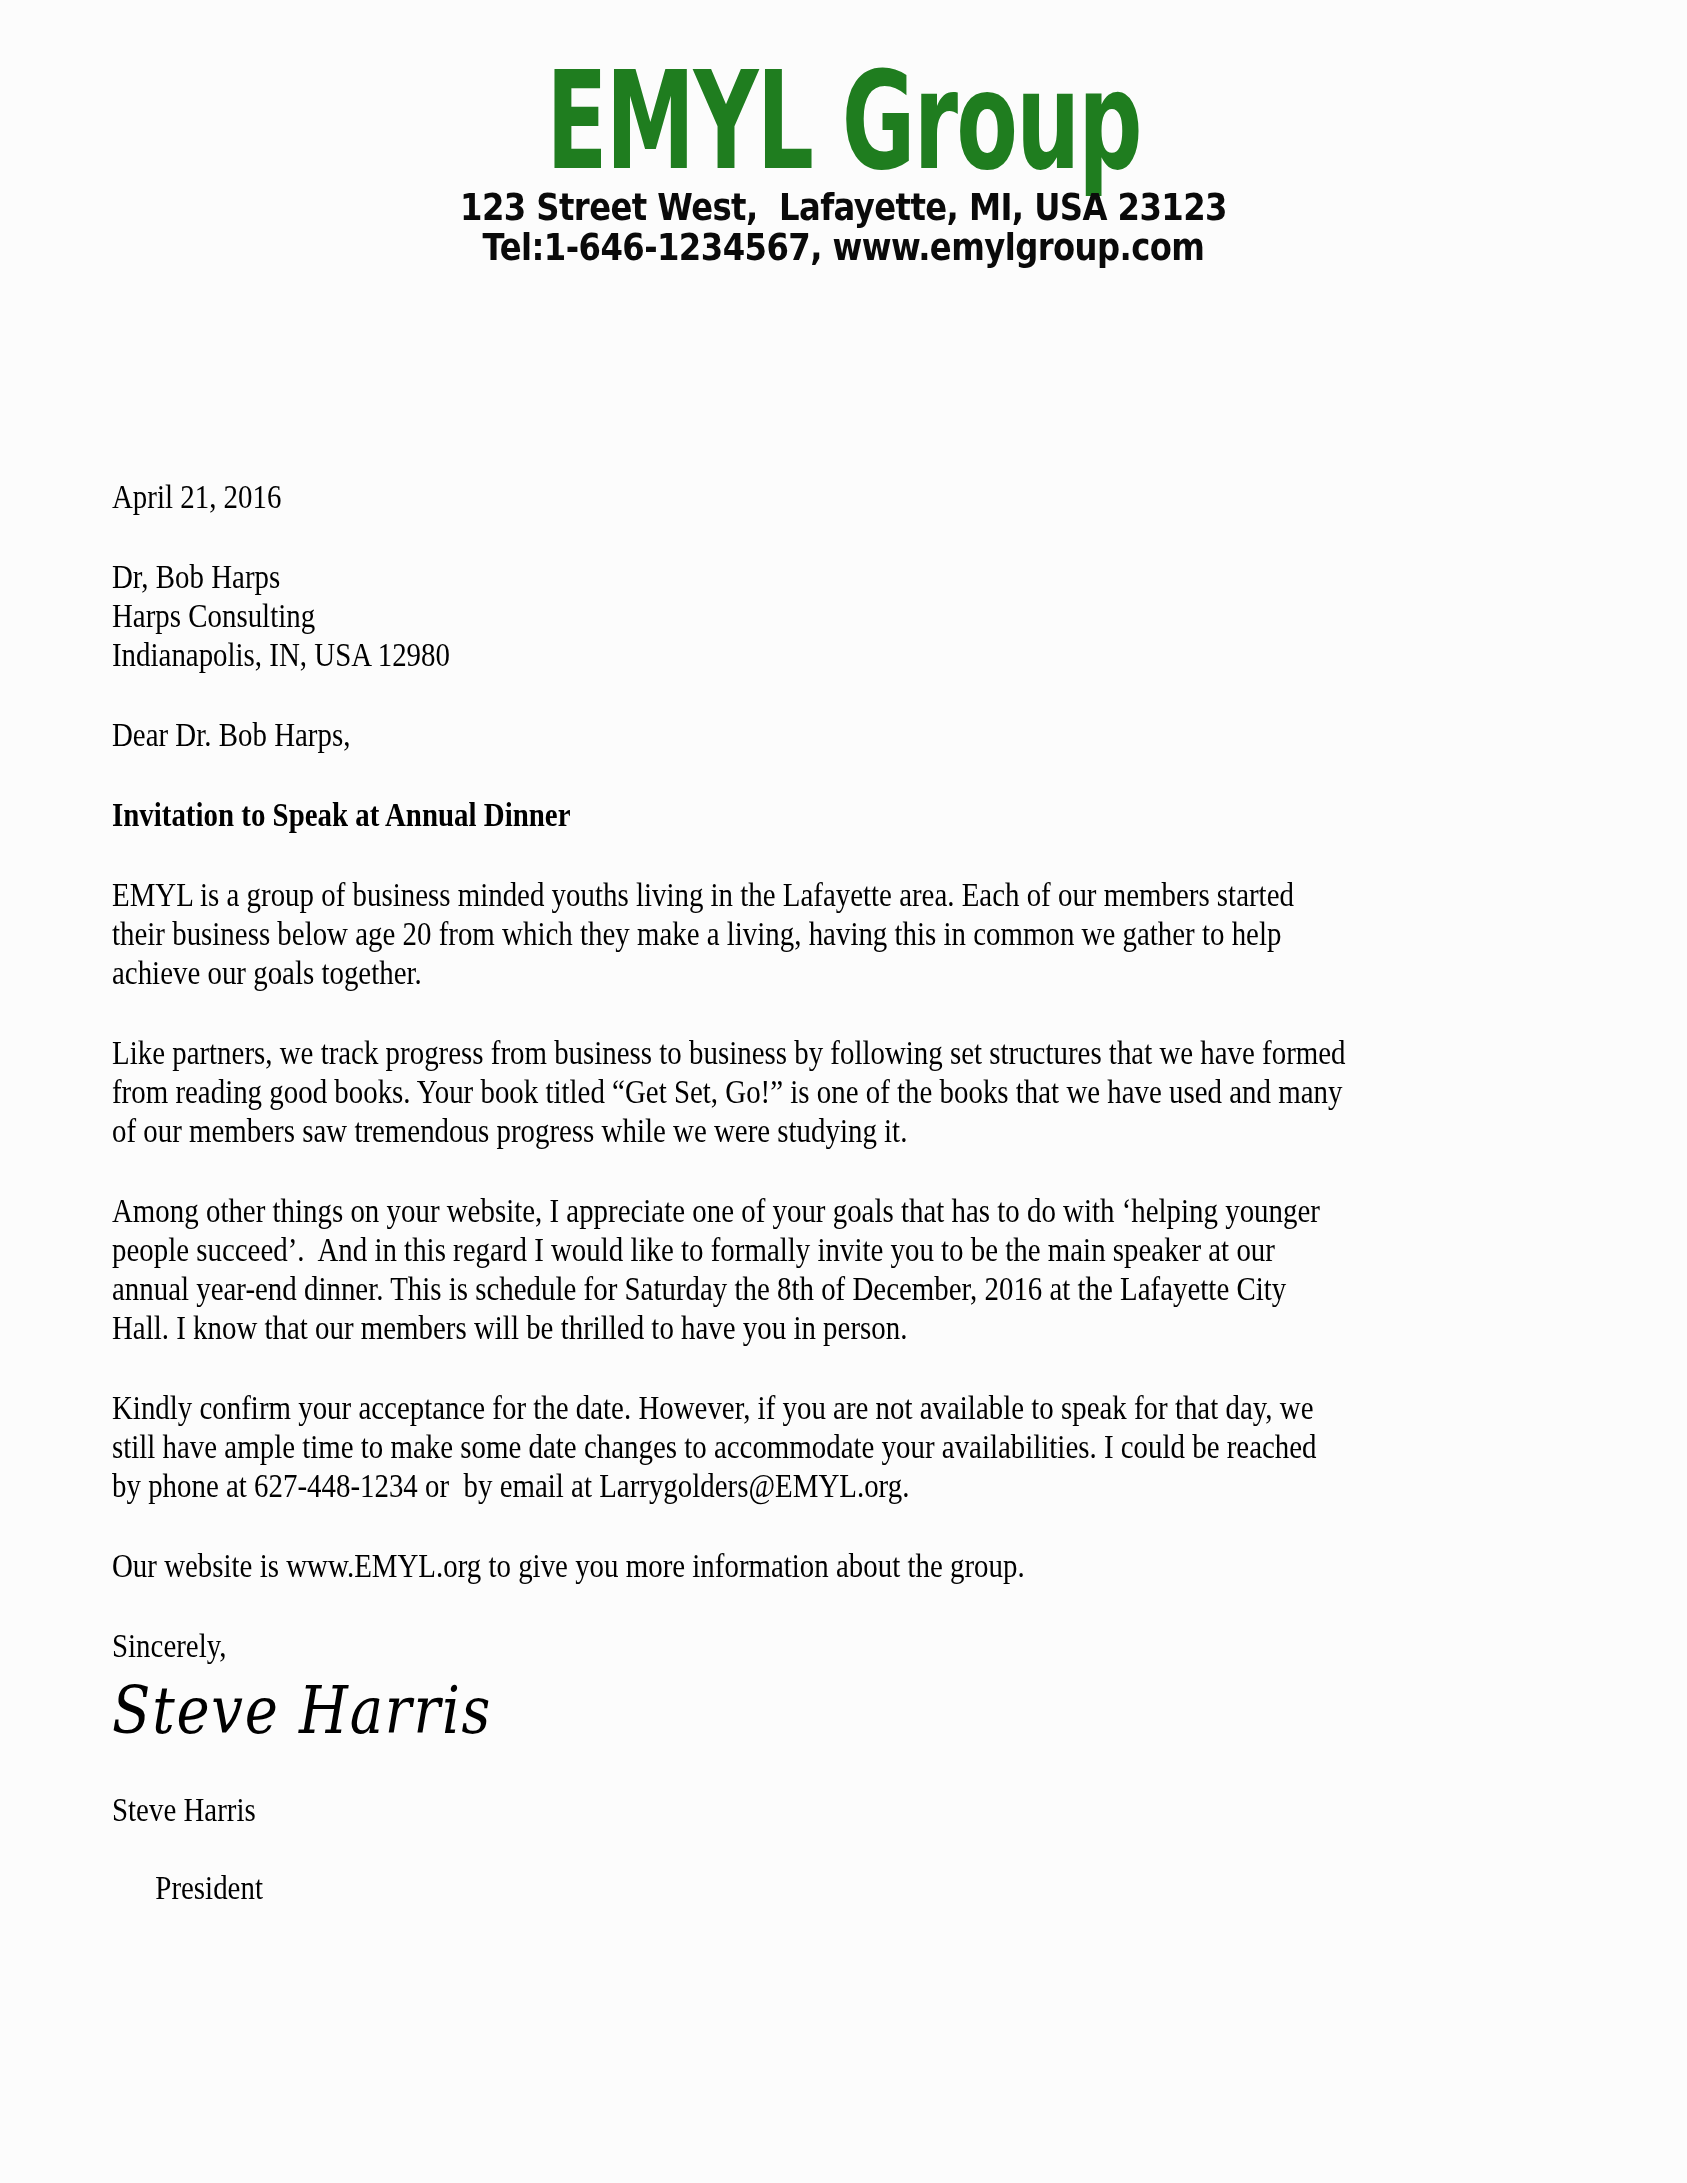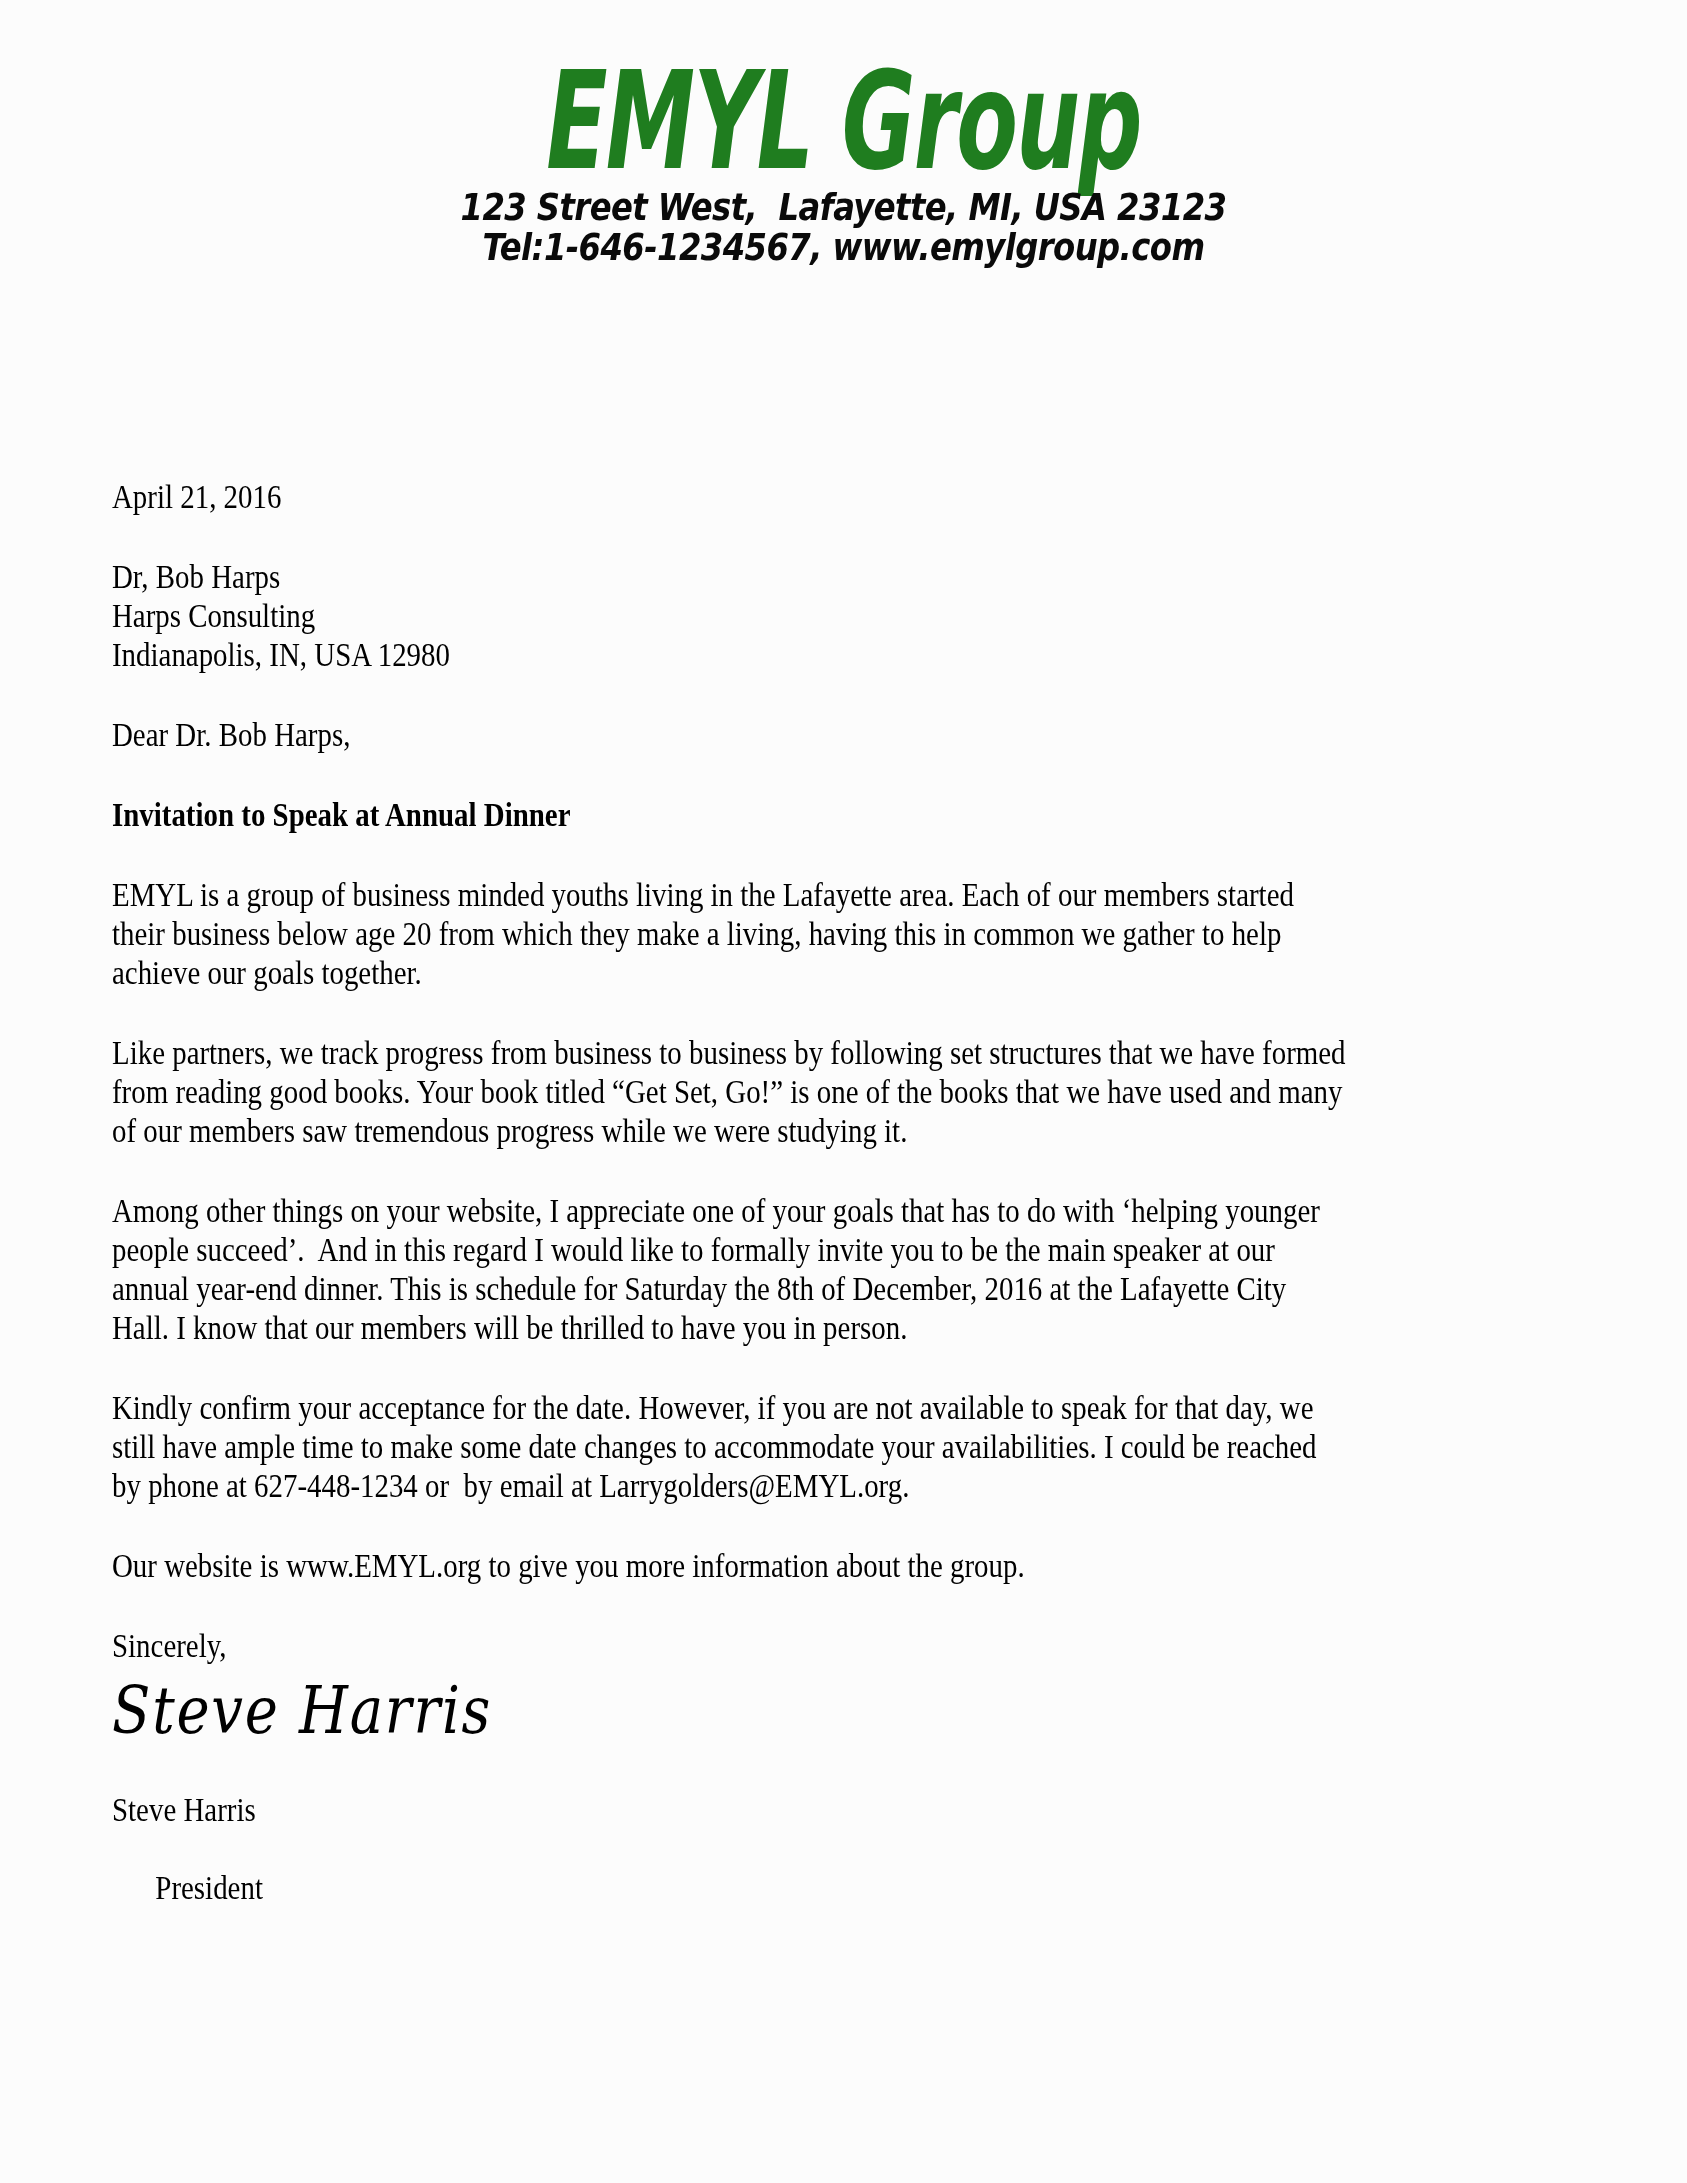--- a/index.html
+++ b/index.html
@@ -14,21 +14,20 @@
     background: #fcfcfc;
     overflow: hidden;
     font-family: "Liberation Serif", serif;
     color: #000000;
   }
 
   
   .letterhead {
     padding-top: 53px;
     text-align: center;
-    font-style: italic;
   }
   .brand {
     display: inline-block;
     font-family: "DejaVu Sans", sans-serif;
     font-weight: bold;
     font-size: 136px;
     line-height: 136px;
     letter-spacing: -2.6px;
     transform: scaleX(0.66);
     transform-origin: center top;

